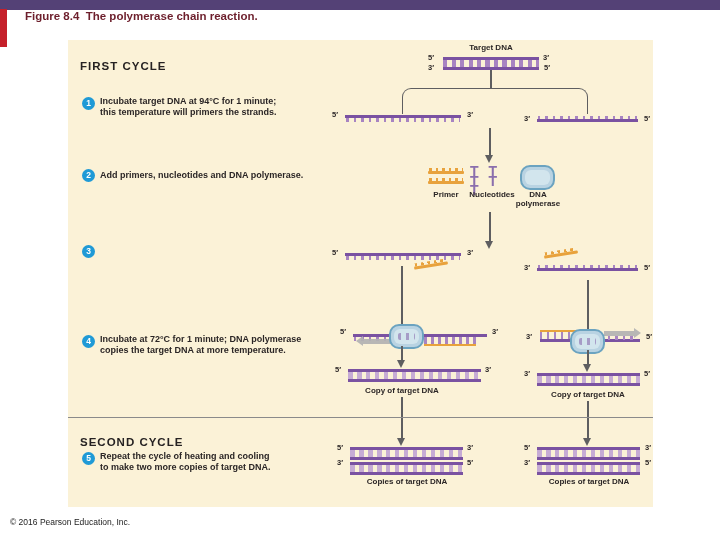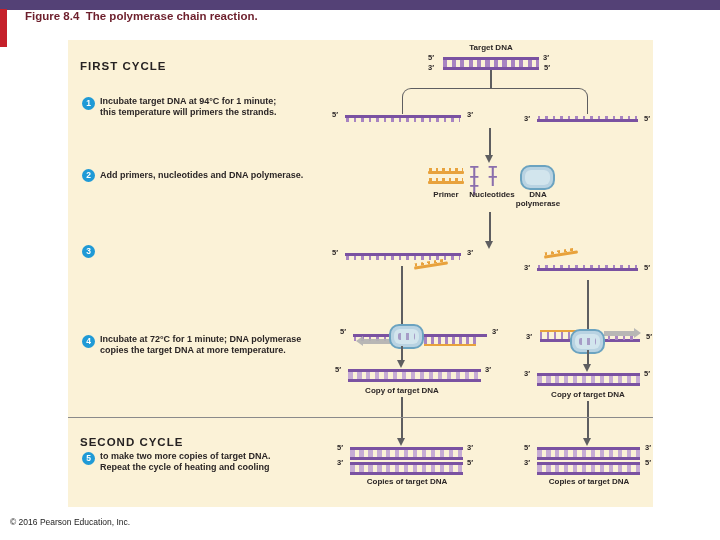--- a/index.html
+++ b/index.html
@@ -175,22 +175,22 @@
     <div class="endlab" style="left:456px;top:330px">3′</div>
     <div class="endlab" style="left:576px;top:330px">5′</div>
     <div class="cap" style="left:450px;top:350px;width:140px">Copy of target DNA</div>
     <div class="vline" style="left:519px;top:361px;height:37px"></div>
     <div class="ahead" style="left:515px;top:398px"></div>
 
     <div class="divider" style="left:0;top:377px;width:585px"></div>
     <div class="heading" style="left:12px;top:384px">SECOND CYCLE</div>
     <div class="badge" style="left:14px;top:412px">5</div>
     <div class="steptext" style="left:32px;top:411px;width:205px">
+      <div>Repeat the cycle of heating and cooling</div>
       <div>to make two more copies of target DNA.</div>
-      <div>Repeat the cycle of heating and cooling</div>
     </div>
 
     <div class="ds light" style="left:282px;top:407px;width:113px"></div>
     <div class="endlab" style="left:269px;top:404px">5′</div>
     <div class="endlab" style="left:399px;top:404px">3′</div>
     <div class="ds light" style="left:282px;top:422px;width:113px"></div>
     <div class="endlab" style="left:269px;top:419px">3′</div>
     <div class="endlab" style="left:399px;top:419px">5′</div>
     <div class="cap" style="left:268px;top:437px;width:142px">Copies of target DNA</div>
 

